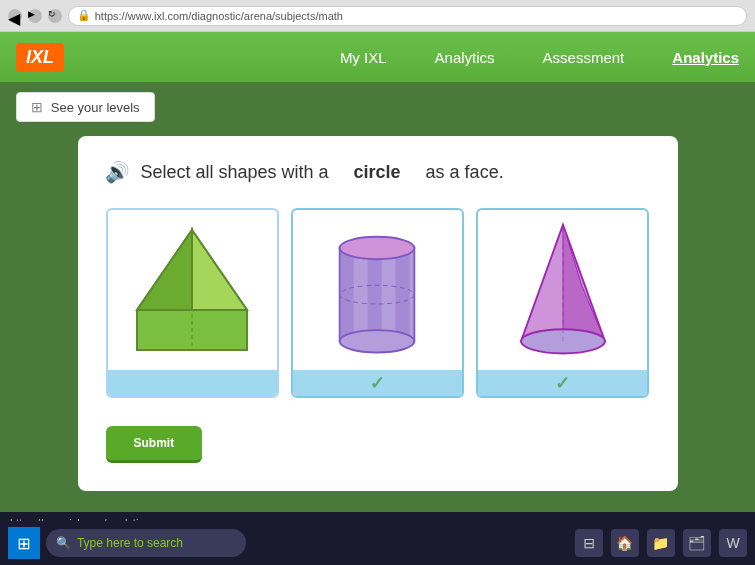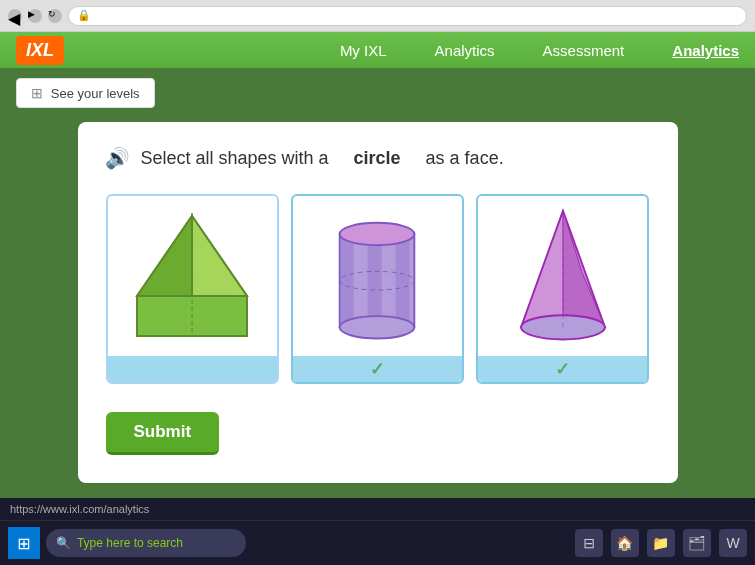--- a/index.html
+++ b/index.html
@@ -35,21 +35,21 @@
       font-size: 11px;
       color: #555;
       display: flex;
       align-items: center;
       padding: 0 8px;
       border: 1px solid #ccc;
     }
 
     
     .top-nav {
-      height: 36px;
+      height: 50px;
       background: linear-gradient(180deg, #6abf4b 0%, #5aaf3b 100%);
       display: flex;
       align-items: center;
       padding: 0 16px;
     }
     .ixl-logo {
       background: #ff6600;
       color: white;
       font-weight: bold;
       font-size: 18px;
@@ -169,21 +169,21 @@
       font-weight: bold;
     }
 
     
     .submit-btn {
       background: #5aaa2a;
       color: white;
       border: none;
       border-radius: 6px;
       padding: 10px 28px;
-      font-size: 17px;
+      font-size: 12px;
       font-weight: bold;
       cursor: pointer;
       margin-top: 8px;
       border-bottom: 3px solid #3d8a1a;
     }
 
     
     .taskbar {
       position: absolute;
       bottom: 0;
@@ -256,20 +256,21 @@
   </style>
 </head>
 <body>
 
 <div class="browser-bar">
   <span class="browser-btn">◀</span>
   <span class="browser-btn" style="font-size:9px">▶</span>
   <span class="browser-btn" style="font-size:9px">↻</span>
   <div class="browser-url">
     <span style="font-size:11px; color:#888">🔒</span>
+    <span style="font-size:11px; color:#555; margin-left:4px">https://www.ixl.com/diagnostic/arena/subjects/math</span>
   </div>
 </div>
 
 <div class="top-nav">
   <div class="ixl-logo">IXL</div>
   <div class="nav-links">
     <span class="nav-link">My IXL</span>
     <span class="nav-link">Analytics</span>
     <span class="nav-link">Assessment</span>
     <span class="nav-link active">Analytics</span>

